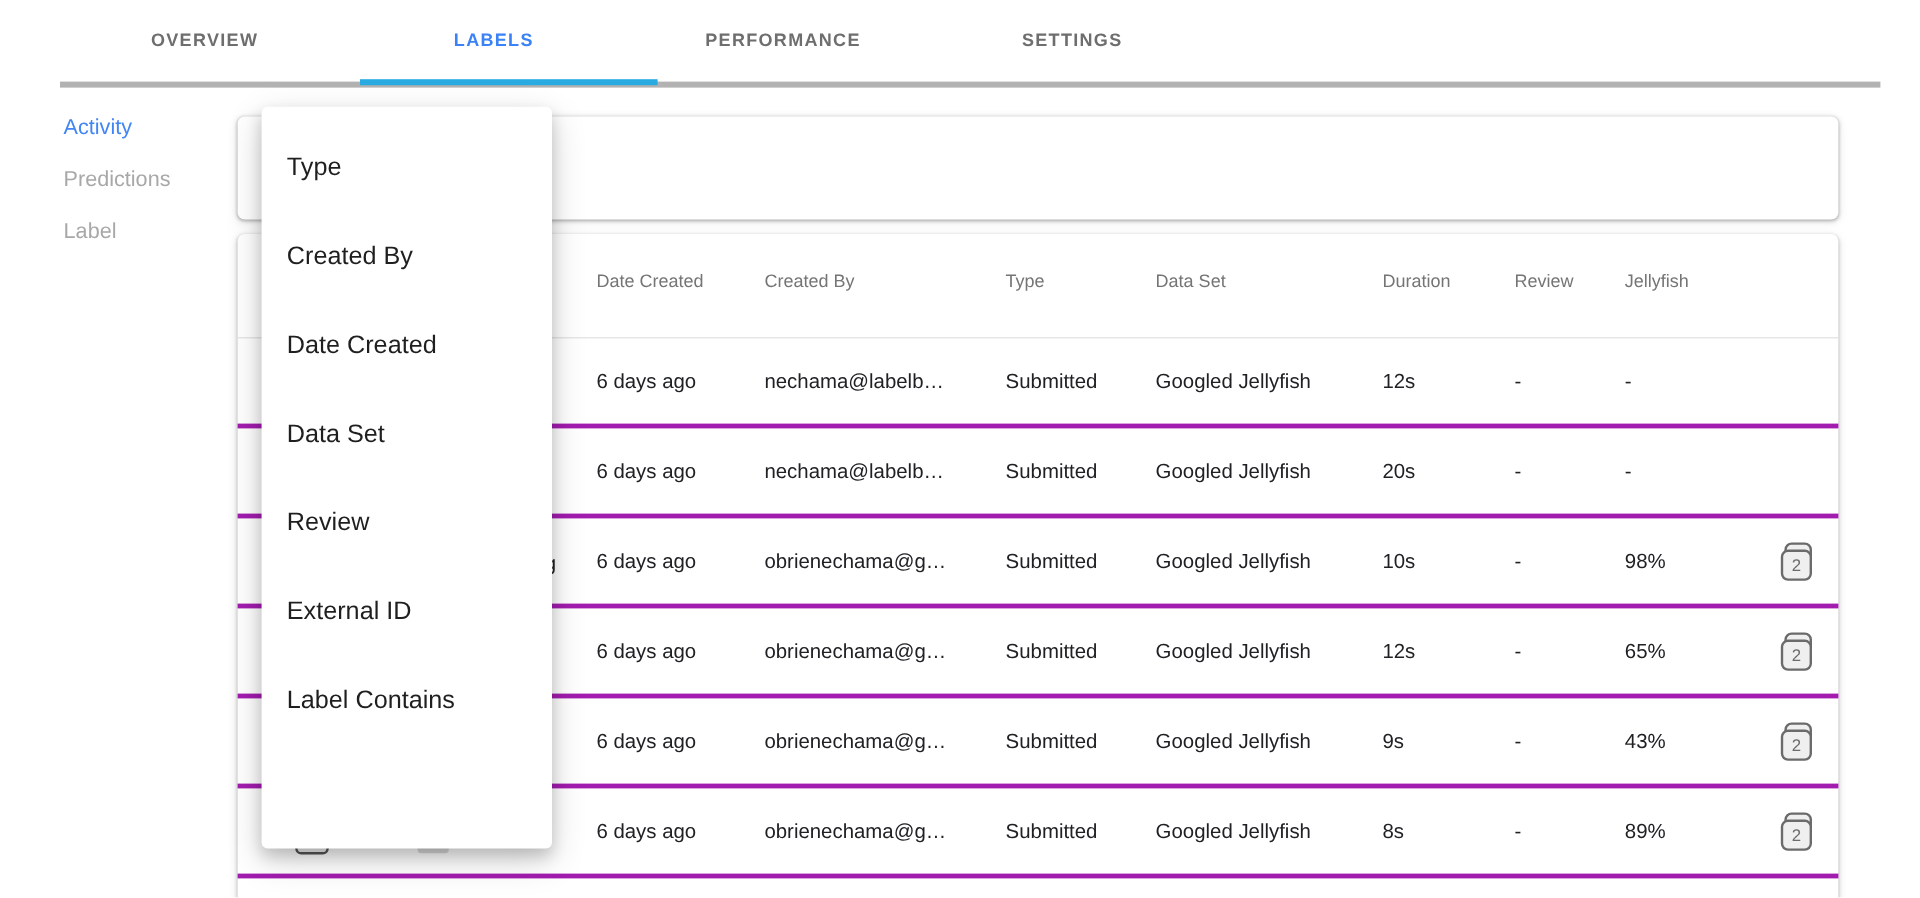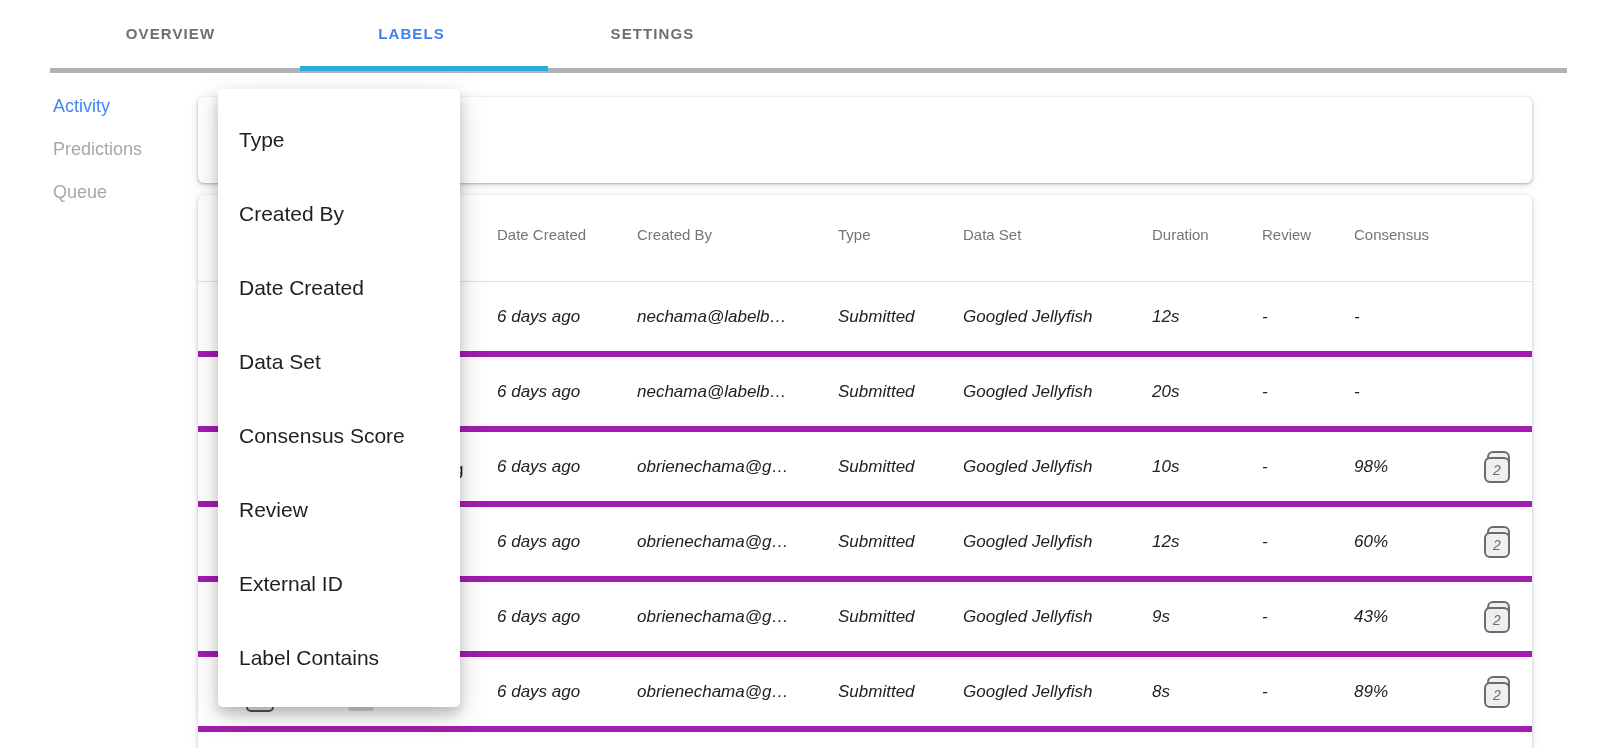--- a/index.html
+++ b/index.html
@@ -25,21 +25,21 @@
   .filter-card { position:absolute; left:198px; top:97px; width:1334px; height:86px;
                  background:#fff; border-radius:6px;
                  box-shadow:0 1px 3px rgba(0,0,0,0.28), 0 2px 8px rgba(0,0,0,0.10); }
 
   
   .table-card { position:absolute; left:198px; top:195px; width:1334px; height:580px;
                 background:#fff; border-radius:6px 6px 0 0;
                 box-shadow:0 1px 3px rgba(0,0,0,0.22), 0 2px 8px rgba(0,0,0,0.10); }
   .thead { position:relative; height:87px; border-bottom:1px solid #e0e0e0; }
   .th { position:absolute; top:31px; font-size:15px; color:#757575; white-space:nowrap; }
-  .trow { position:relative; height:75px; border-bottom:6px solid #a21caf; cursor:pointer;font-style:italic; }
+  .trow { position:relative; height:75px; border-bottom:4px solid #a21caf; cursor:pointer; }
   .td { position:absolute; top:50%; transform:translateY(-50%); font-size:17px; color:#202124; white-space:nowrap; }
 
   .col-date  { left:299px; }
   .col-by    { left:439px; }
   .col-type  { left:640px; }
   .col-ds    { left:765px; }
   .col-dur   { left:954px; }
   .col-rev   { left:1064px; }
   .col-con   { left:1156px; }
 
@@ -69,43 +69,44 @@
 </style>
 </head>
 <body>
 
 <div class="screen">
 
   <header class="tabbar">
     <div class="tabs">
       <div class="tab">OVERVIEW</div>
       <div class="tab active">LABELS</div>
+      <div class="tab">PERFORMANCE</div>
       <div class="tab">SETTINGS</div>
     </div>
     <div class="tab-rule"></div>
     <div class="tab-indicator"></div>
   </header>
 
   <nav class="sidebar">
     <div class="side-item active">Activity</div>
     <div class="side-item">Predictions</div>
-    <div class="side-item">Queue</div>
+    <div class="side-item">Label</div>
   </nav>
 
   <section class="filter-card"></section>
 
   <section class="table-card">
     <div class="thead">
       <span class="th col-date">Date Created</span>
       <span class="th col-by">Created By</span>
       <span class="th col-type">Type</span>
       <span class="th col-ds">Data Set</span>
       <span class="th col-dur">Duration</span>
       <span class="th col-rev">Review</span>
-      <span class="th col-con">Consensus</span>
+      <span class="th col-con">Jellyfish</span>
     </div>
 
     <div class="trow">
       <span class="td col-date">6 days ago</span>
       <span class="td col-by">nechama@labelb…</span>
       <span class="td col-type">Submitted</span>
       <span class="td col-ds">Googled Jellyfish</span>
       <span class="td col-dur">12s</span>
       <span class="td col-rev">-</span>
       <span class="td col-con">-</span>
@@ -135,21 +136,21 @@
       </span>
     </div>
 
     <div class="trow">
       <span class="td col-date">6 days ago</span>
       <span class="td col-by">obrienechama@g…</span>
       <span class="td col-type">Submitted</span>
       <span class="td col-ds">Googled Jellyfish</span>
       <span class="td col-dur">12s</span>
       <span class="td col-rev">-</span>
-      <span class="td col-con">60%</span>
+      <span class="td col-con">65%</span>
       <span class="badge">
         <span class="badge-back"></span>
         <span class="badge-front">2</span>
       </span>
     </div>
 
     <div class="trow">
       <span class="td col-date">6 days ago</span>
       <span class="td col-by">obrienechama@g…</span>
       <span class="td col-type">Submitted</span>
@@ -180,19 +181,18 @@
 
   <span class="frag-g">g</span>
   <span class="frag-icon"></span>
   <span class="frag-gray"></span>
 
   <div class="menu">
     <div class="menu-item">Type</div>
     <div class="menu-item">Created By</div>
     <div class="menu-item">Date Created</div>
     <div class="menu-item">Data Set</div>
-    <div class="menu-item">Consensus Score</div>
     <div class="menu-item">Review</div>
     <div class="menu-item">External ID</div>
     <div class="menu-item">Label Contains</div>
   </div>
 
 </div>
 
 </body></html>

